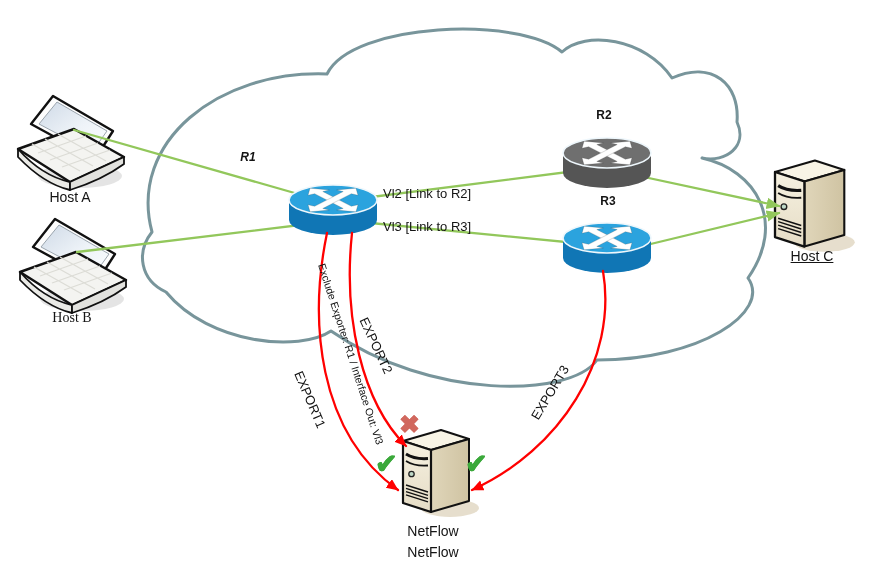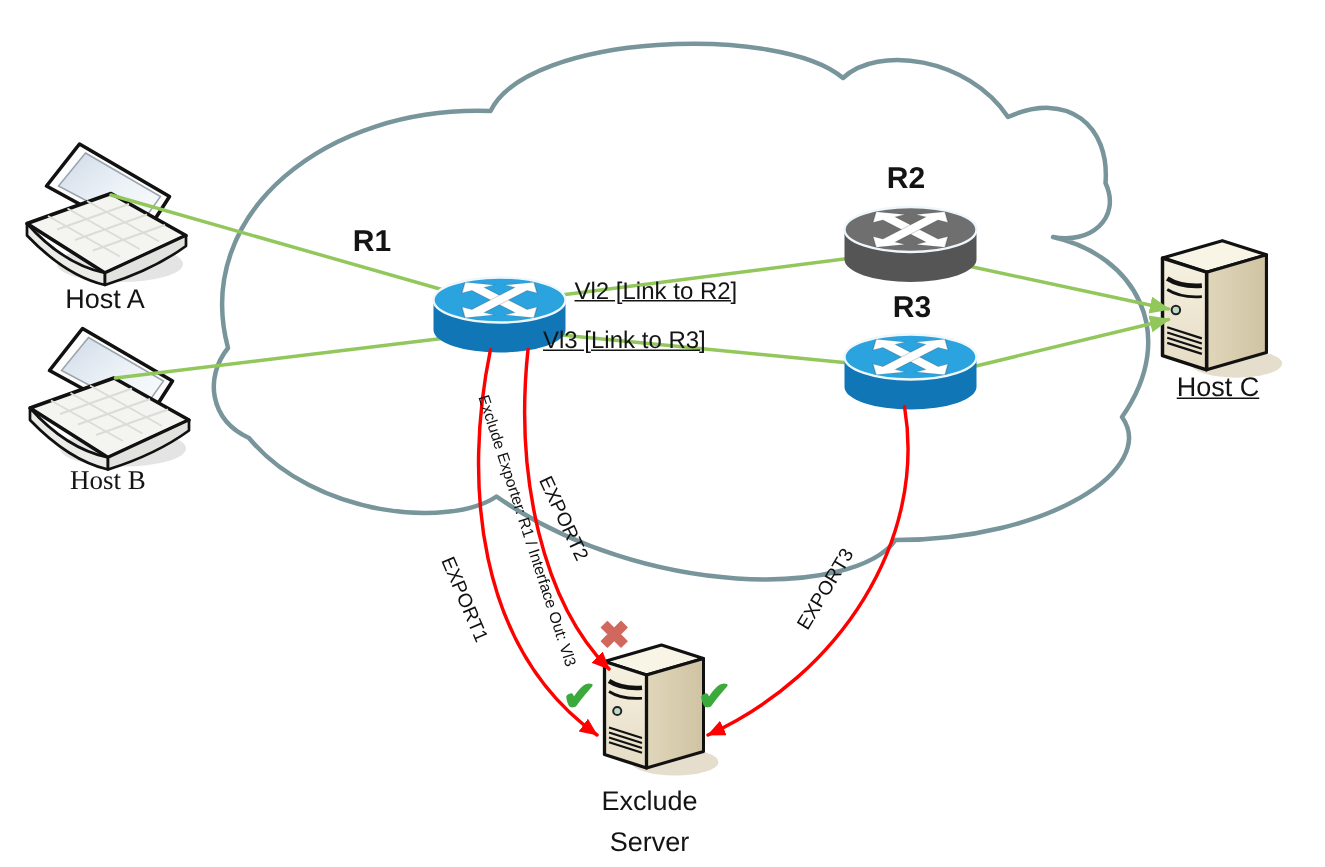--- a/index.html
+++ b/index.html
@@ -1,22 +1,22 @@
 <!DOCTYPE html>
 <html><head>
 <meta charset="utf-8">
 <style>
   html,body{margin:0;padding:0;background:#fff;}
   #stage{position:relative;width:883px;height:578px;background:#fff;overflow:hidden;
          font-family:"Liberation Sans",sans-serif;color:#141414;}
   #stage svg{position:absolute;left:0;top:0;}
-  .lbl{position:absolute;font-size:18px;text-align:center;color:#141414;}
+  .lbl{position:absolute;font-size:14px;text-align:center;color:#141414;}
   .node-lbl{width:84px;}
-  .r-lbl{font-weight:bold;font-size:20px;width:60px;}
-  .if-lbl{font-size:16px;white-space:nowrap;text-align:right;text-decoration:underline;}
+  .r-lbl{font-weight:bold;font-size:12px;width:60px;}
+  .if-lbl{font-size:13px;white-space:nowrap;text-align:right;}
   .rot{position:absolute;font-size:13px;white-space:nowrap;text-align:center;
        transform-origin:center;color:#111;}
   .exp-lbl{width:72px;}
   .note-lbl{width:210px;font-size:10.5px;}
   .status{position:absolute;font-weight:bold;line-height:1;}
   .status.ok{color:#3ba93b;font-size:27px;text-shadow:0 0 .6px #3ba93b;}
   .status.fail{color:#d1685e;font-size:25px;text-shadow:0 0 .6px #d1685e;}
   .nf-lbl{width:74px;line-height:1.5;}
   .rbody{fill:var(--rb);}
   .rtop{fill:var(--rt);stroke:#eef7fc;stroke-width:1.6;}
@@ -105,28 +105,28 @@
     <g fill="none" stroke-linecap="round" stroke-width="2.3">
       <path d="M327,233 C309,320 317,432 398,490" marker-end="url(#mRed)" stroke="#ff0000"></path>
       <path d="M352,233 C343,318 362,402 406,446" marker-end="url(#mRed)" stroke="#ff0000"></path>
       <path d="M603,271 C618,360 560,450 472,490" marker-end="url(#mRed)" stroke="#ff0000"></path>
     </g>
   </svg>
 
   <div class="lbl node-lbl" style="left:28px;top:189px;">Host A</div>
   <div class="lbl node-lbl" style="left:30px;top:310px;font-family:Liberation Serif, serif;">Host B</div>
   <div class="lbl node-lbl" style="left:770px;top:248px;text-decoration:underline;">Host C</div>
-  <div class="lbl nf-lbl" style="left:396px;top:521px;">Exclude Server</div>
+  <div class="lbl nf-lbl" style="left:396px;top:521px;">NetFlow NetFlow</div>
 
-  <div class="lbl r-lbl" style="left:218px;top:150px;">R1</div>
+  <div class="lbl r-lbl" style="left:218px;top:150px;font-style:italic;">R1</div>
   <div class="lbl r-lbl" style="left:574px;top:108px;">R2</div>
   <div class="lbl r-lbl" style="left:578px;top:194px;">R3</div>
 
   <div class="lbl if-lbl" style="left:383px;top:186px;">Vl2 [Link to R2]</div>
-  <div class="lbl if-lbl" style="left:362px;top:219px;">Vl3 [Link to R3]</div>
+  <div class="lbl if-lbl" style="left:383px;top:219px;">Vl3 [Link to R3]</div>
 
   <div class="rot exp-lbl" style="left:274px;top:392px;transform:rotate(67deg);">EXPORT1</div>
   <div class="rot exp-lbl" style="left:340px;top:338px;transform:rotate(65deg);">EXPORT2</div>
   <div class="rot exp-lbl" style="left:514px;top:385px;transform:rotate(-59deg);">EXPORT3</div>
   <div class="rot note-lbl" style="left:246px;top:348px;transform:rotate(72deg);">Exclude Exporter: R1 / Interface Out: Vl3</div>
 
   <div class="status fail" style="left:399px;top:412px;">✖</div>
   <div class="status ok" style="left:375px;top:451px;">✔</div>
   <div class="status ok" style="left:465px;top:451px;">✔</div>
 </div>

